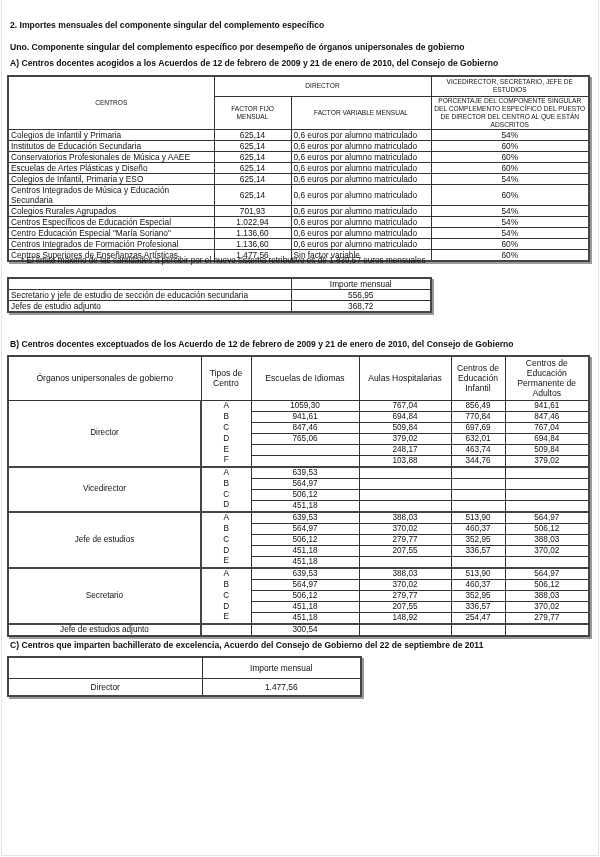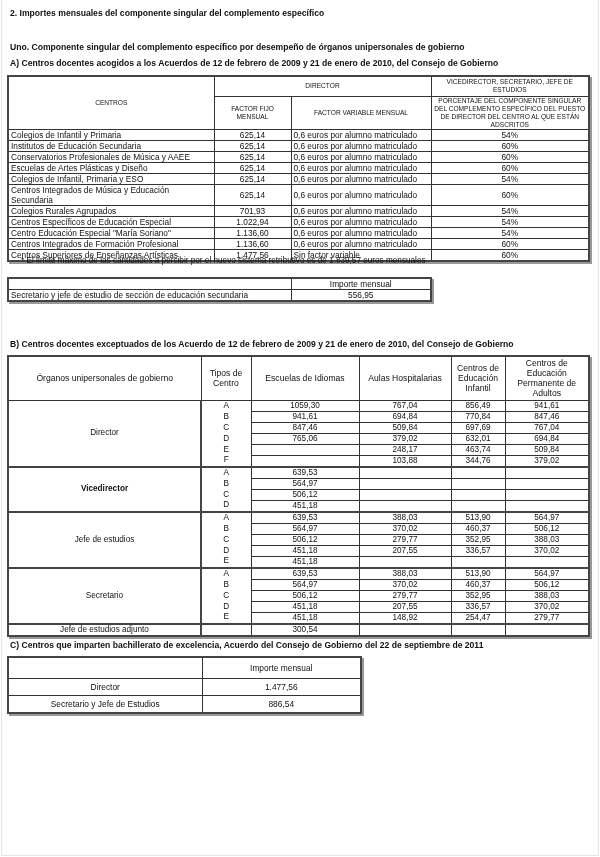--- a/index.html
+++ b/index.html
@@ -19,21 +19,21 @@
   .tB td, .tB th { font-size:8.2px; }
   .tB th { font-size:8.6px; line-height:10px; }
   .tC td, .tC th { height:16px; font-size:8.4px; }
   .thick-top td { border-top:2px solid #444; }
 </style>
 </head>
 <body>
 
 <div class="page-frame"></div>
 
-<div class="heading" style="top:8px;text-align:right;">2.  Importes mensuales del componente singular del complemento específico</div>
+<div class="heading" style="top:20px;text-align:right;">2.  Importes mensuales del componente singular del complemento específico</div>
 <div class="heading" style="top:42px;">Uno. Componente singular del complemento específico por desempeño de órganos unipersonales  de gobierno</div>
 <div class="heading" style="top:58px;">A) Centros docentes acogidos a los Acuerdos de 12 de febrero de 2009 y 21 de enero de 2010, del Consejo de Gobierno</div>
 
 <table class="tA" style="left:7px; top:75px; width:581px;">
   <colgroup>
       <col style="width:206px">
       <col style="width:77px">
       <col style="width:140px">
       <col style="width:158px">
     </colgroup>
@@ -129,20 +129,24 @@
       <tr>
         <td></td>
       <th>Importe mensual</th>
       </tr>
   </tbody>
     <tbody id="tS-body">
       <tr>
         <td class="l">Secretario y jefe de estudio de sección de educación secundaria</td>
         <td class="c">556,95</td>
       </tr>
+      <tr>
+        <td class="l">Jefes de estudio adjunto</td>
+        <td class="c">368,72</td>
+      </tr>
     </tbody>
 </table>
 
 <div class="heading" style="top:339px;">B) Centros docentes exceptuados de los  Acuerdo de 12 de febrero de 2009 y 21 de enero de 2010, del Consejo de Gobierno</div>
 
 <table class="tB" style="left:7px; top:355px; width:581px;">
   <colgroup>
       <col style="width:193px">
       <col style="width:50px">
       <col style="width:108px">
@@ -198,21 +202,21 @@
         <td class="c">509,84</td>
       </tr>
       <tr>
         <td class="c" style="border-top: none;">F</td>
         <td class="c"></td>
         <td class="c">103,88</td>
         <td class="c">344,76</td>
         <td class="c">379,02</td>
       </tr>
       <tr class="thick-top">
-        <td class="c" rowspan="4" style="border-right: 2px solid rgb(68, 68, 68); font-weight: bold;">Vicedirector</td>
+        <td class="c" rowspan="4" style="border-right: 2px solid rgb(68, 68, 68);">Vicedirector</td>
         <td class="c" style="border-bottom: none;">A</td>
         <td class="c">639,53</td>
         <td class="c"></td>
         <td class="c"></td>
         <td class="c"></td>
       </tr>
       <tr>
         <td class="c" style="border-top: none; border-bottom: none;">B</td>
         <td class="c">564,97</td>
         <td class="c"></td>
@@ -327,18 +331,14 @@
       <tr style="height:21px">
         <td></td>
       <th>Importe mensual</th>
       </tr>
   </tbody>
     <tbody id="tC-body">
       <tr>
         <td class="c">Director</td>
         <td class="c">1.477,56</td>
       </tr>
-      <tr>
-        <td class="c">Secretario y Jefe de Estudios</td>
-        <td class="c">886,54</td>
-      </tr>
     </tbody>
 </table>
 
 </body></html>

